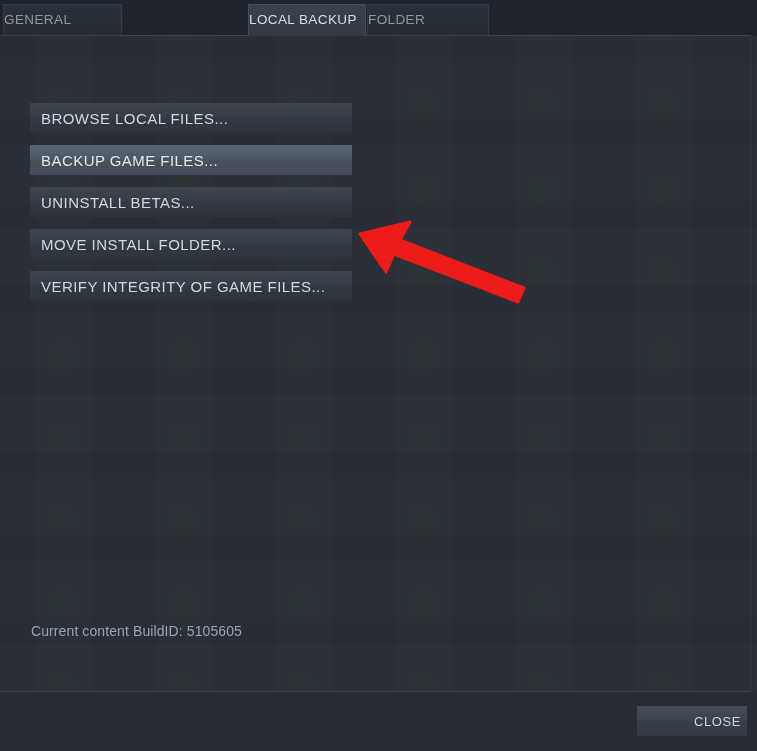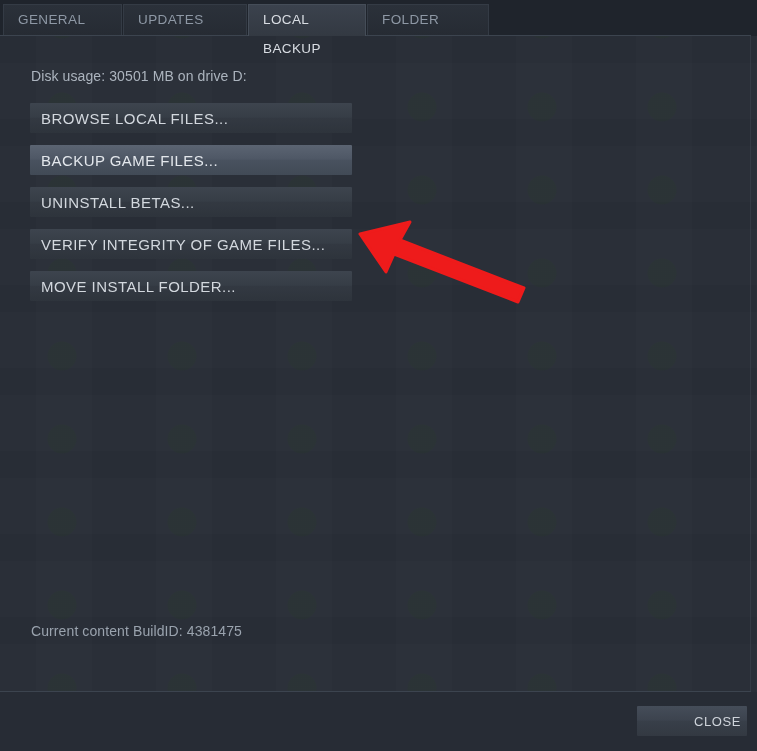--- a/index.html
+++ b/index.html
@@ -73,21 +73,20 @@
     top: 4px;
     height: 32px;
     box-sizing: border-box;
     border: 1px solid #343b45;
     border-bottom: none;
     background: linear-gradient(to bottom, #2b313a 0%, #262b33 100%);
     color: #8e98a5;
     font-size: 13.5px;
     letter-spacing: 0.4px;
     line-height: 29px;
-    padding-left: 14px;
     cursor: pointer;
     user-select: none;
   }
   .tab.active {
     background: linear-gradient(to bottom, #3b424d 0%, #333942 100%);
     border-color: #454d58;
     color: #d9dde3;
     z-index: 5;
   }
 
@@ -215,47 +214,43 @@
 
 <div id="app">
 
   <div class="watermark"></div>
   <div class="watermark-grid"></div>
 
   <div class="tabstrip">
     <div class="tab" style="left:3px;width:119px;">
       <span>GENERAL</span>
     </div>
-    <div class="tab" style="left:123px;width:124px;">
-      <span>UPDATES</span>
-    </div>
     <div class="tab active" style="left:248px;width:118px;">
       <span>LOCAL BACKUP</span>
     </div>
     <div class="tab" style="left:367px;width:122px;">
       <span>FOLDER</span>
     </div>
     <div class="tabstrip-underline"></div>
   </div>
 
   <div class="content">
     <div class="content-border-right"></div>
     <div class="content-border-bottom"></div>
 
-    <div class="disk-usage">Disk usage: 30501 MB on drive D:</div>
 
     <div class="button-list">
       <button class="action-button">BROWSE LOCAL FILES...</button>
       <button class="action-button highlight">BACKUP GAME FILES...</button>
       <button class="action-button">UNINSTALL BETAS...</button>
+      <button class="action-button">MOVE INSTALL FOLDER...</button>
       <button class="action-button">VERIFY INTEGRITY OF GAME FILES...</button>
-      <button class="action-button">MOVE INSTALL FOLDER...</button>
-    </div>
-
-    <div class="buildid">Current content BuildID: 4381475</div>
+    </div>
+
+    <div class="buildid">Current content BuildID: 5105605</div>
   </div>
 
   <div class="arrow-annotation">
     <svg width="190" height="100" viewBox="0 0 190 100" xmlns="http://www.w3.org/2000/svg">
       <path d="M 8 24 L 58 12 L 48 30 L 172 78 L 166 92 L 42 44 L 34 62 Z" fill="#ee1b1b" stroke="#ee1b1b" stroke-width="3" stroke-linejoin="round"></path>
     </svg>
   </div>
 
   <div class="footer">
     <button class="close-button">CLOSE</button>

